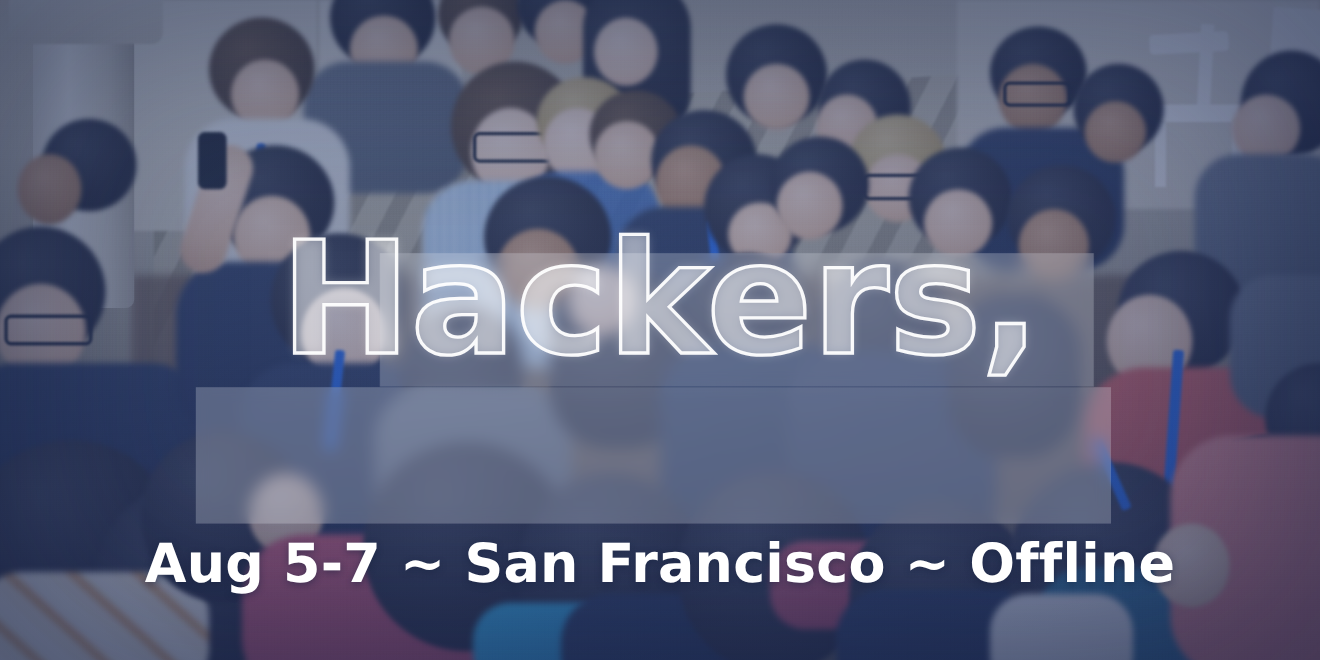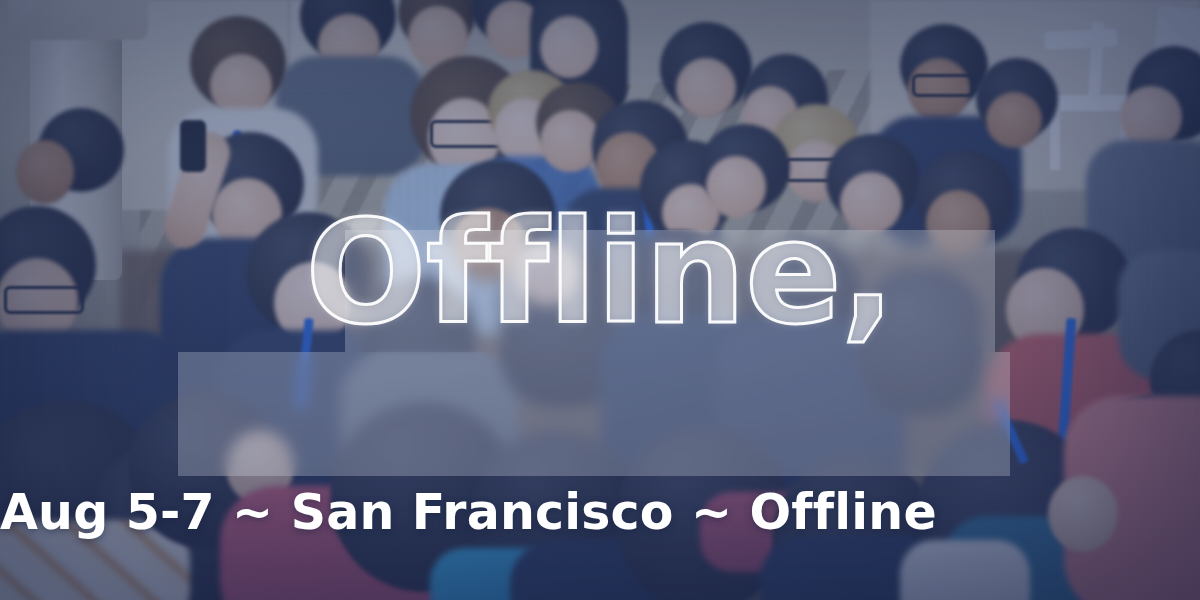--- a/index.html
+++ b/index.html
@@ -112,20 +112,21 @@
 
   
   .frost{position:absolute;backdrop-filter:blur(7px);-webkit-backdrop-filter:blur(7px);
          background:rgba(230,236,245,.26);pointer-events:none;}
   .frost-1{left:345px;top:230px;width:650px;height:122px;
     -webkit-mask-image:linear-gradient(#000,#000);}
   .frost-2{left:178px;top:352px;width:832px;height:124px;}
 
   .subtitle{
     position:absolute;left:0;right:0;top:484px;
+    text-align:center;
     font-family:"DejaVu Sans",sans-serif;
     font-weight:700;
     font-size:49px;
     letter-spacing:.2px;
     color:#ffffff;
     text-shadow:0 2px 7px rgba(20,30,60,.45);
     white-space:nowrap;
   }
 </style>
 </head>
@@ -298,19 +299,19 @@
     <div class="grain"></div>
     <div class="tint"></div>
     <div class="tint2"></div>
     <div class="vign"></div>
   </div>
 
   <div class="text-layer">
     <div class="frost frost-1"></div>
     <div class="frost frost-2"></div>
 
-    <div class="headline hl1">Offline,</div>
+    <div class="headline hl1">Hackers,</div>
 
 
     <div class="subtitle">Aug 5-7 ~ San Francisco ~ Offline</div>
   </div>
 
 </div>
 
 </body></html>

